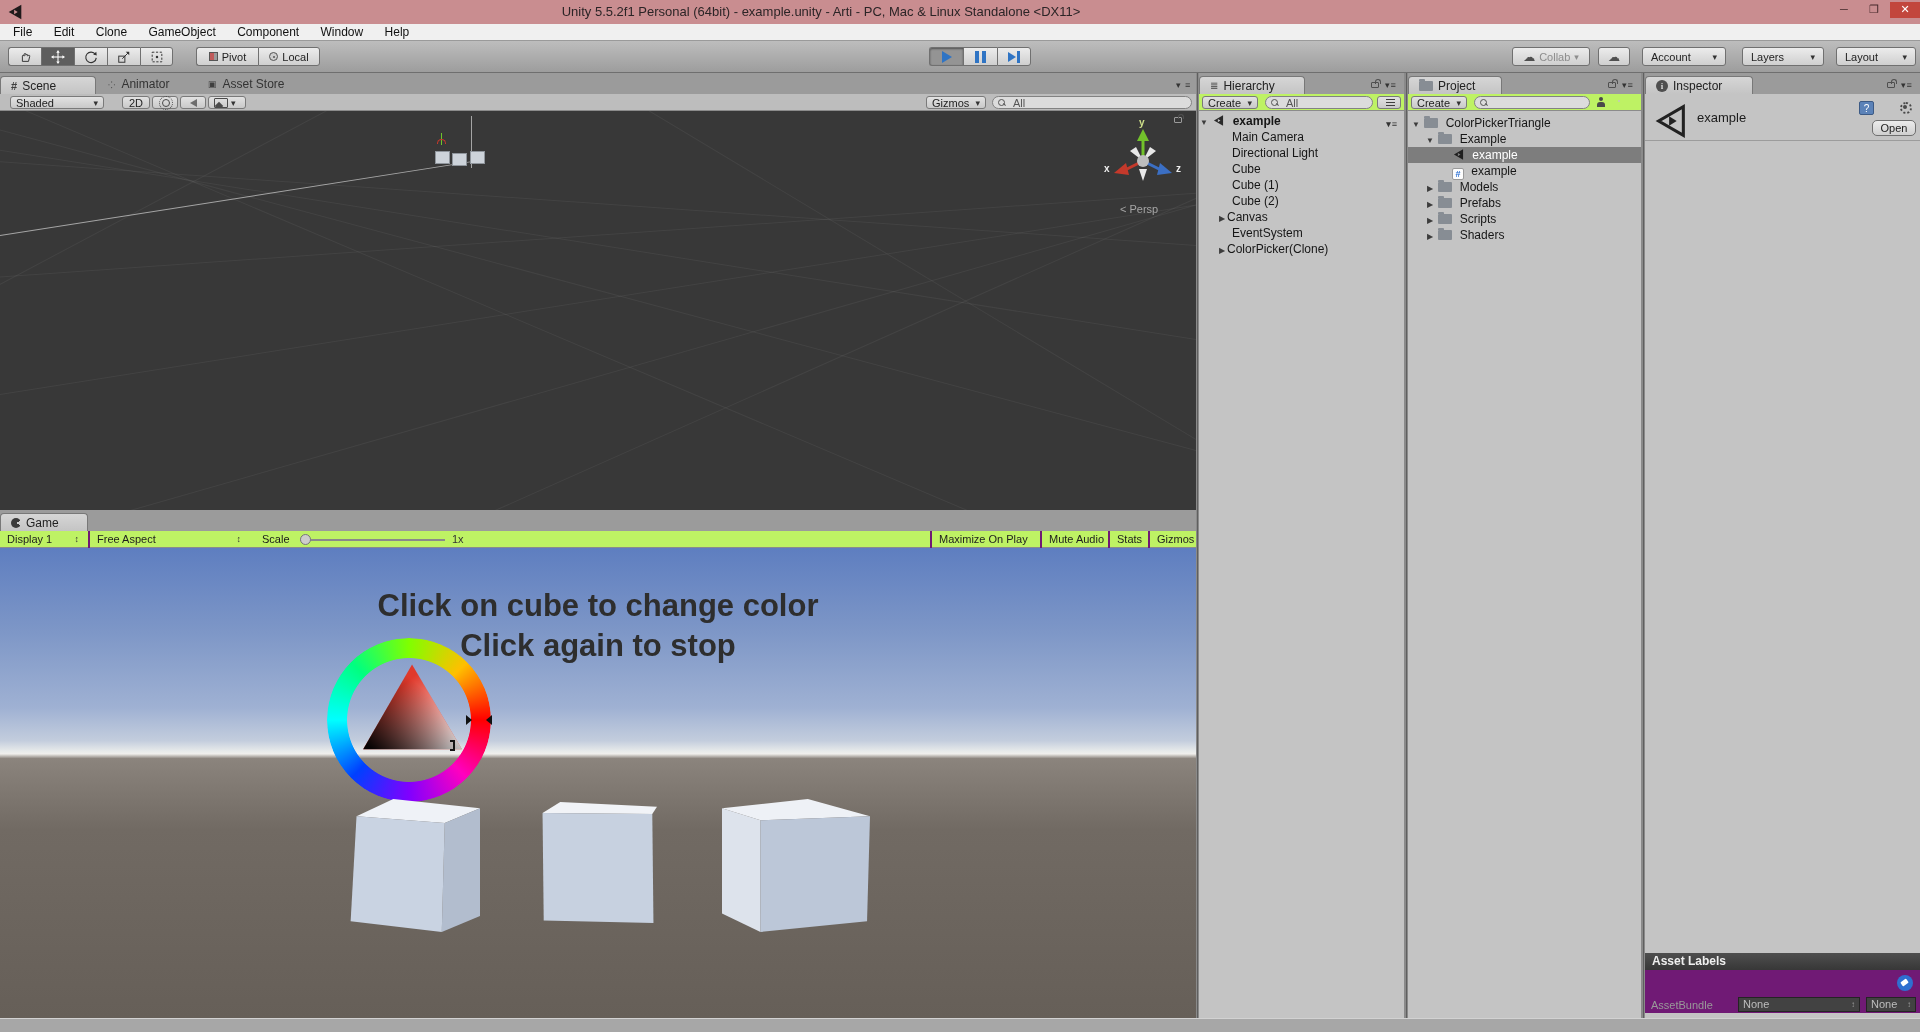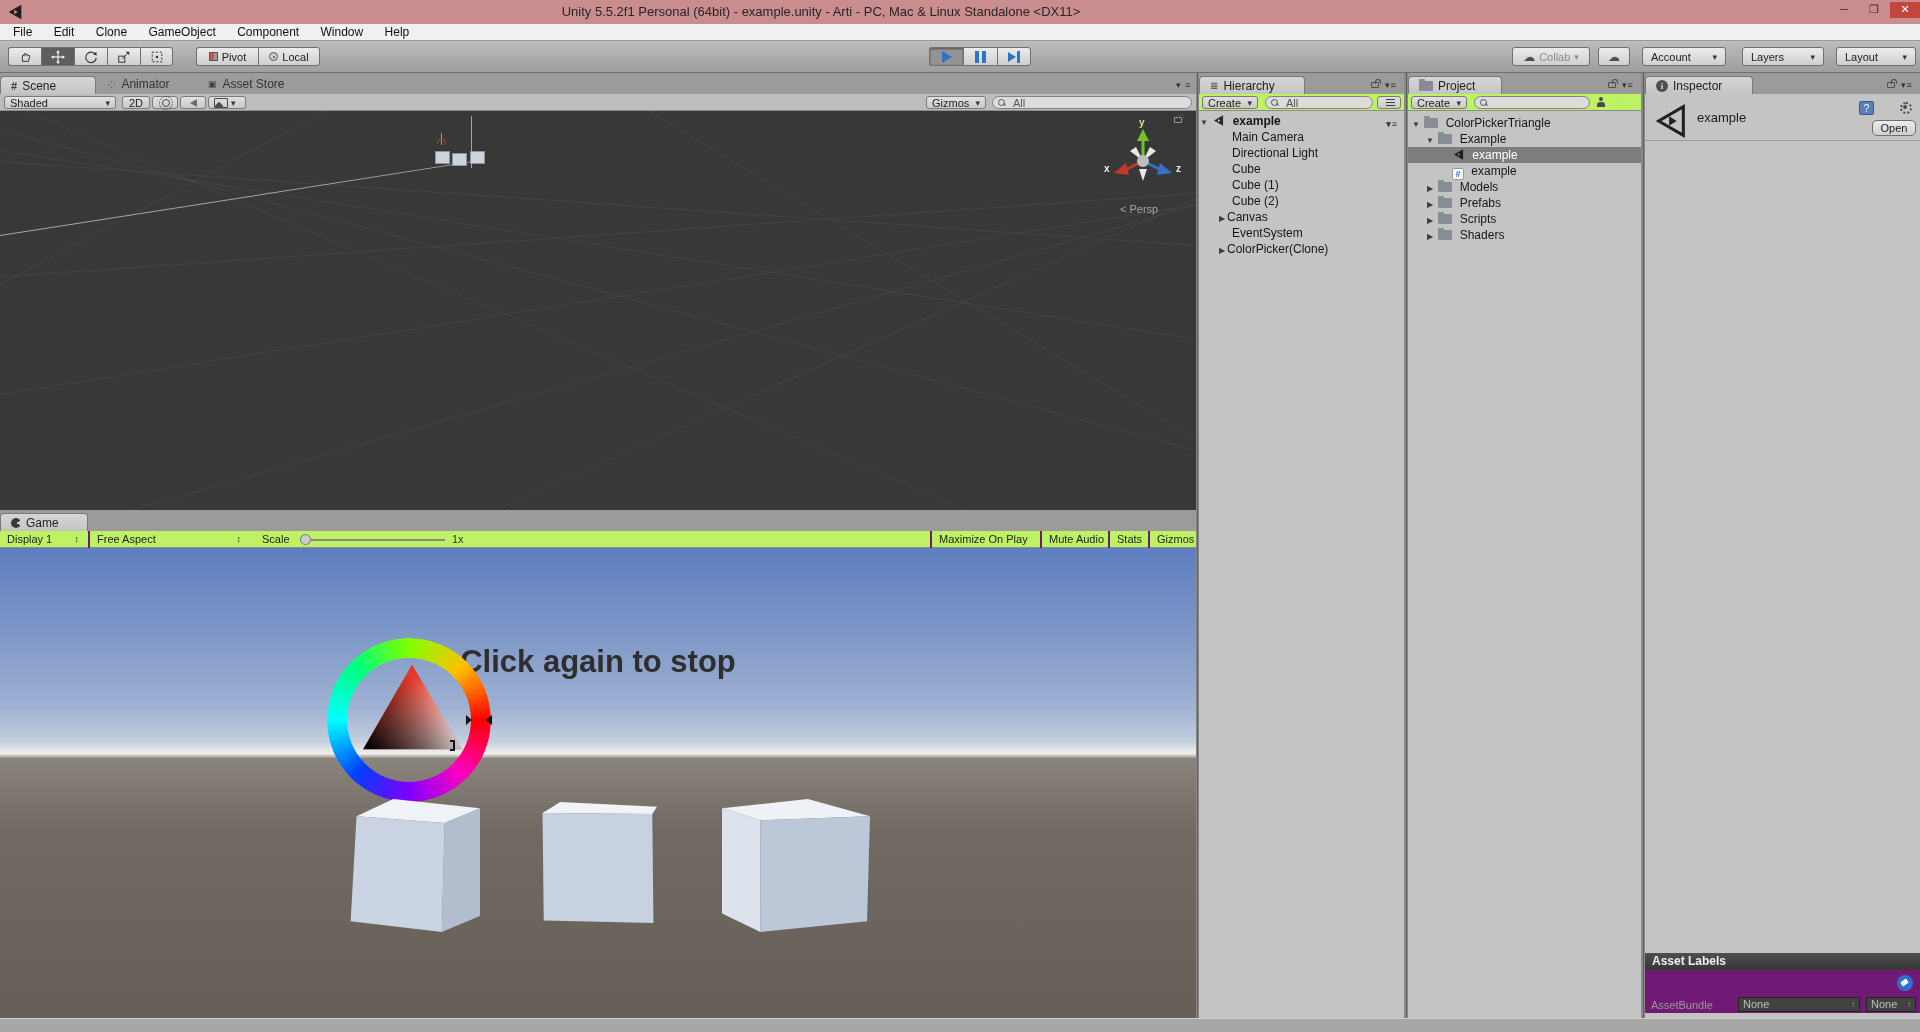--- a/index.html
+++ b/index.html
@@ -271,21 +271,21 @@
         <span class="dots-ic">⁘</span>
         <span>Animator</span>
       </div>
       <div class="tab-label-only" style="left:208px;">
         <span class="dots-ic">▣</span>
         <span>Asset Store</span>
       </div>
       <span class="panel-menu" style="left:1176px;top:7px;">▾ ≡</span>
     </div>
     <div class="panel-toolbar" style="left:0;top:21px;width:1196px;background:#bdbdbd;">
-      <div class="mini-btn" style="left:4px;width:112px;justify-content:space-between;">
+      <div class="mini-btn" style="left:10px;width:94px;justify-content:space-between;">
         <span>Shaded</span>
         <span class="dd-arrow">▾</span>
       </div>
       <div class="mini-btn" style="left:122px;width:28px;justify-content:center;">
         <span>2D</span>
       </div>
       <div class="mini-btn" style="left:152px;width:26px;justify-content:center;">
         <span class="sun-ic"></span>
       </div>
       <div class="mini-btn" style="left:180px;width:26px;justify-content:center;">
@@ -375,21 +375,22 @@
       <div class="gbar-btn" style="left:930px;"><span>Maximize On Play</span></div>
       <div class="gbar-btn" style="left:1040px;"><span>Mute Audio</span></div>
       <div class="gbar-btn" style="left:1108px;"><span>Stats</span></div>
       <div class="gbar-btn" style="left:1148px;width:48px;">
         <span>Gizmos</span>
         <span class="dd-arrow" style="float:right;">▾</span>
       </div>
     </div>
 
     <div class="game-viewport">
-      <div class="game-msg" style="top:96px;">Click again to stop</div>
+      <div class="game-msg" style="top:40px;">Click on cube to change color</div>
+      <div class="game-msg" style="top:80px;">Click again to stop</div>
 
       <div class="wheel"></div>
       <div class="hsv-tri"></div>
       <div class="ring-arrow" style="left:466px;top:167px;border-top:5px solid transparent;border-bottom:5px solid transparent;border-left:6px solid #111;"></div>
       <div class="ring-arrow" style="left:486px;top:167px;border-top:5px solid transparent;border-bottom:5px solid transparent;border-right:6px solid #111;"></div>
       <div class="cursor-ibeam" style="left:450px;top:192px;">
         <i style="left:3px;top:0;width:2px;height:11px;"></i>
         <i style="left:0;top:0;width:4px;height:2px;"></i>
         <i style="left:0;top:9px;width:4px;height:2px;"></i>
       </div>

